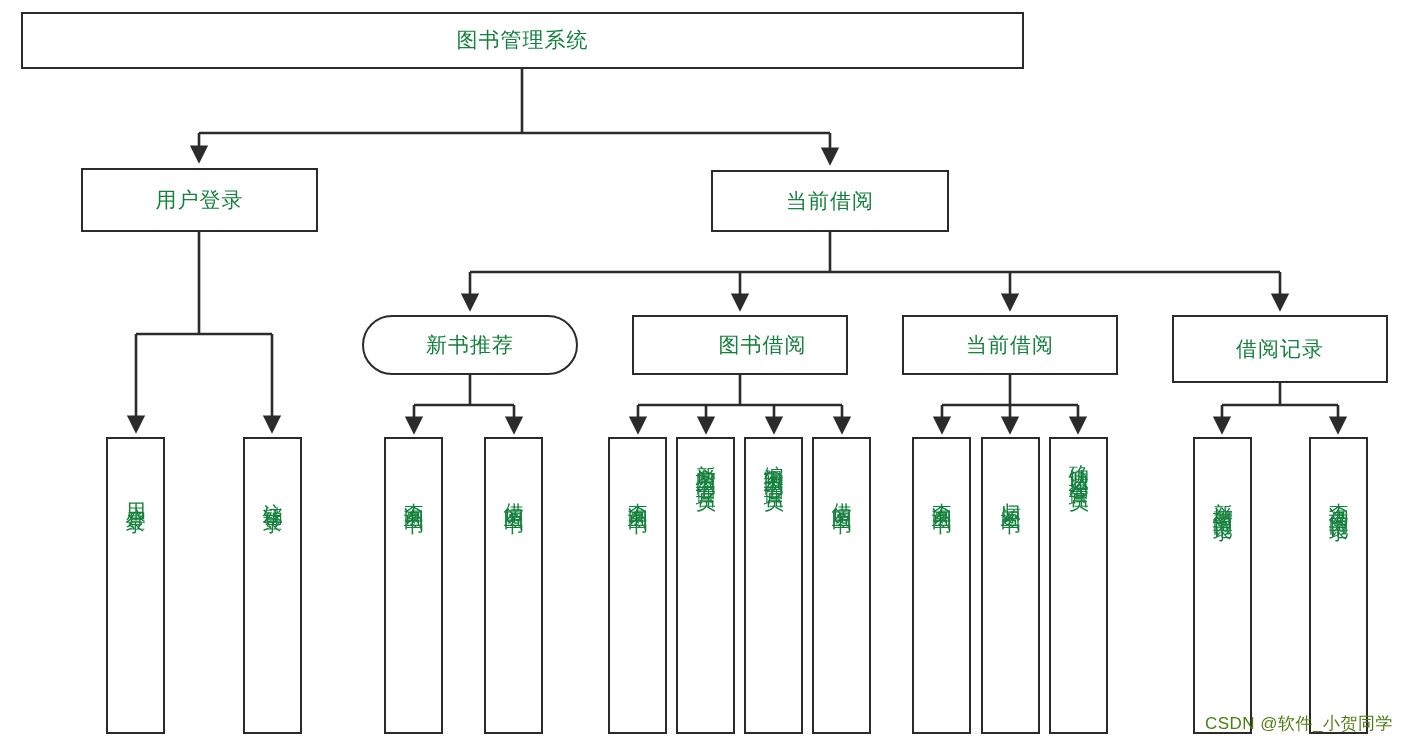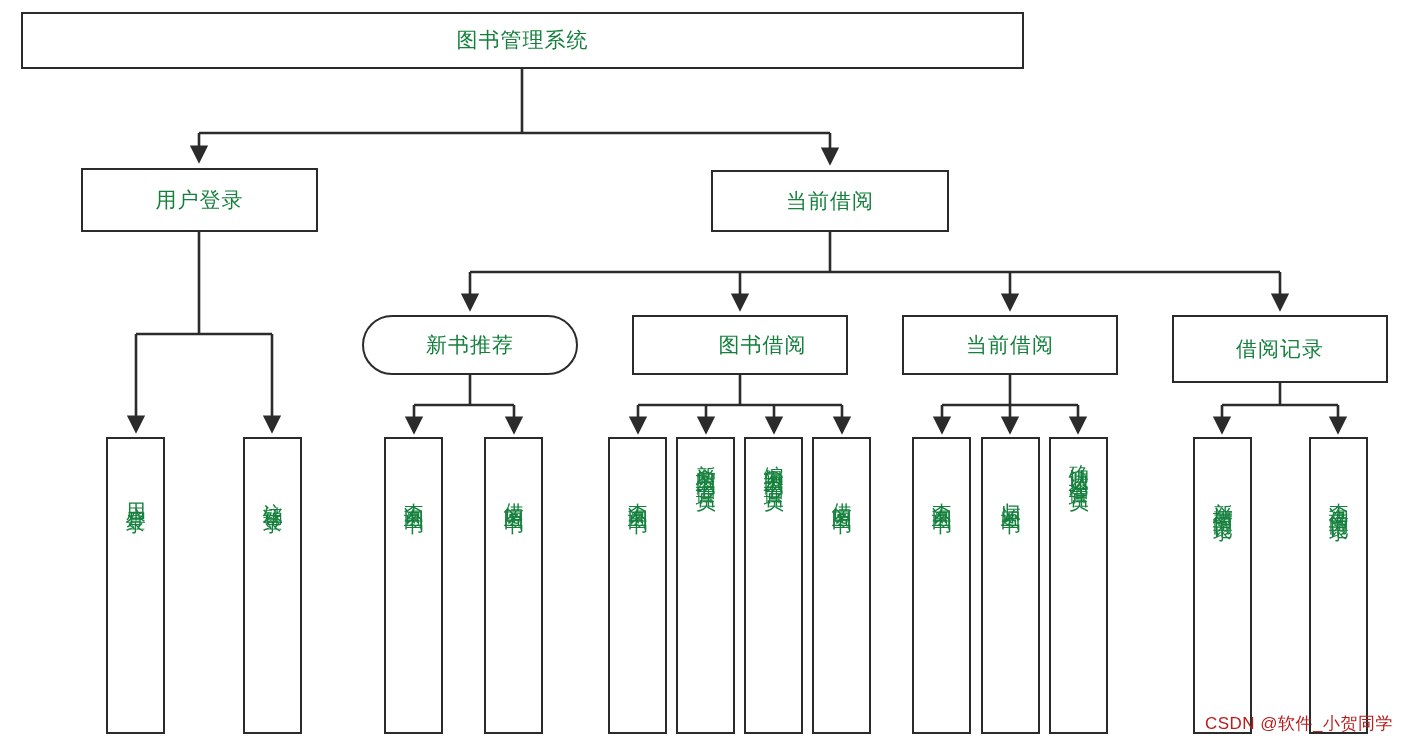--- a/index.html
+++ b/index.html
@@ -59,21 +59,21 @@
     margin-top: 42px;
   }
   .node.vertical.tall .label {
     margin-top: 4px;
   }
   .watermark {
     position: absolute;
     right: 12px;
     bottom: 12px;
     font-size: 17px;
-    color: #b91c1c;
+    color: #4d7c0f;
     letter-spacing: 0.5px;
     white-space: nowrap;
   }
 </style>
 </head>
 <body>
 
 <div id="canvas">
 
   <svg class="wires" viewBox="0 0 1405 747">

